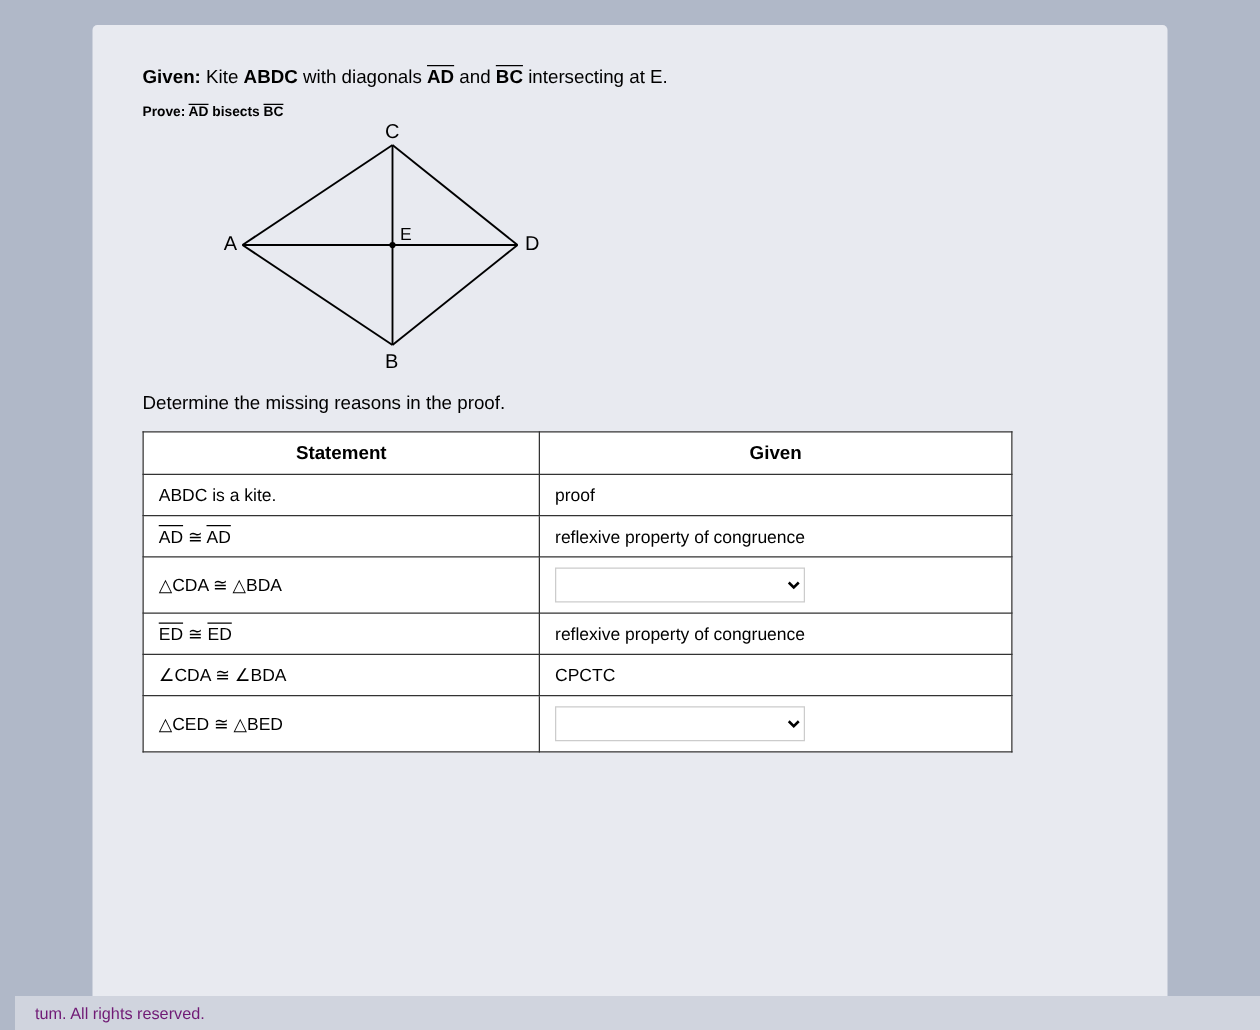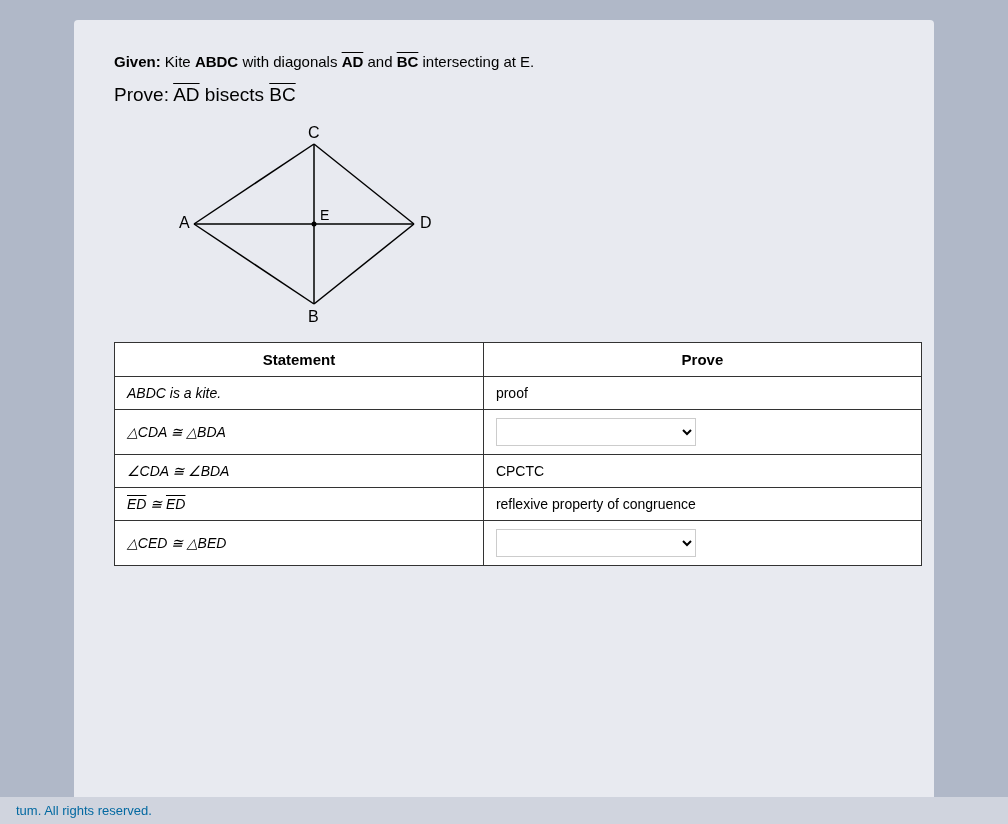--- a/index.html
+++ b/index.html
@@ -23,23 +23,22 @@
       border-radius: 4px;
     }
 
     .given-text {
       font-size: 15px;
       margin-bottom: 10px;
       line-height: 1.6;
     }
 
     .prove-text {
-      font-size: 19px;
-      font-weight: normal;
-      margin-bottom: 18px;
+      font-size: 11px;
+      font-weight: bold;
     }
 
     .overline {
       text-decoration: overline;
     }
 
     .bold {
       font-weight: bold;
     }
 
@@ -57,64 +56,63 @@
     }
 
     .determine-text {
       font-size: 15px;
       margin-bottom: 14px;
     }
 
     
     .proof-table {
       border-collapse: collapse;
-      width: 808px;
+      width: 696px;
       background: white;
     }
 
     .proof-table th, .proof-table td {
       border: 1px solid #333;
       padding: 8px 12px;
       font-size: 14px;
       vertical-align: middle;
     }
 
     .proof-table thead th {
       font-weight: bold;
       font-size: 15px;
       background: white;
     }
 
     .proof-table td:first-child {
       width: 320px;
-      font-style: italic;
     }
 
     .proof-table td:last-child {
       width: 380px;
     }
 
     select.reason-select {
       width: 200px;
       padding: 4px 6px;
       font-size: 14px;
       border: 1px solid #ccc;
       background: white;
       cursor: pointer;
     }
 
     .footer-bar {
       position: fixed;
       bottom: 0;
-      left: 0;
+      left: 12px;
       right: 0;
       background: #d0d4de;
       padding: 6px 16px;
       font-size: 13px;
-      color: #0369a1;
+      color: #701a75;
     }
   </style>
 </head>
 <body>
 
 <div class="page-container">
 
   <div class="given-text">
     <span class="bold">Given:</span>
     <span> Kite </span>
@@ -144,66 +142,75 @@
       <text x="5" y="104" font-size="16" font-family="Arial">A</text>
       <text x="134" y="14" font-size="16" font-family="Arial">C</text>
       <text x="246" y="104" font-size="16" font-family="Arial">D</text>
       <text x="134" y="198" font-size="16" font-family="Arial">B</text>
       <text x="146" y="96" font-size="14" font-family="Arial">E</text>
 
       <circle cx="140" cy="100" r="2.5" fill="#000"></circle>
     </svg>
   </div>
 
+  <div class="determine-text">Determine the missing reasons in the proof.</div>
 
   <table class="proof-table">
     <thead>
       <tr>
         <th>Statement</th>
-        <th>Prove</th>
+        <th>Given</th>
       </tr>
     </thead>
     <tbody>
 
       <tr>
         <td>ABDC is a kite.</td>
         <td>proof</td>
       </tr>
 
 
+      <tr>
+        <td>
+          <span class="overline">AD</span>
+          <span> ≅ </span>
+          <span class="overline">AD</span>
+        </td>
+        <td>reflexive property of congruence</td>
+      </tr>
 
       <tr>
         <td>△CDA ≅ △BDA</td>
         <td>
           <select class="reason-select">
             <option value=""></option>
             <option value="SSS">SSS</option>
             <option value="SAS">SAS</option>
             <option value="ASA">ASA</option>
             <option value="AAS">AAS</option>
             <option value="HL">HL</option>
             <option value="CPCTC">CPCTC</option>
             <option value="definition of a kite">definition of a kite</option>
             <option value="reflexive property of congruence">reflexive property of congruence</option>
           </select>
         </td>
       </tr>
 
       <tr>
-        <td>∠CDA ≅ ∠BDA</td>
-        <td>CPCTC</td>
-      </tr>
-
-      <tr>
         <td>
           <span class="overline">ED</span>
           <span> ≅ </span>
           <span class="overline">ED</span>
         </td>
         <td>reflexive property of congruence</td>
+      </tr>
+
+      <tr>
+        <td>∠CDA ≅ ∠BDA</td>
+        <td>CPCTC</td>
       </tr>
 
       <tr>
         <td>△CED ≅ △BED</td>
         <td>
           <select class="reason-select">
             <option value=""></option>
             <option value="SSS">SSS</option>
             <option value="SAS">SAS</option>
             <option value="ASA">ASA</option>

